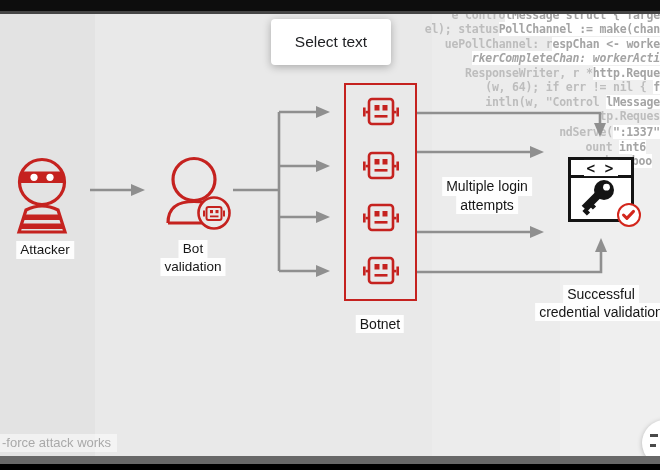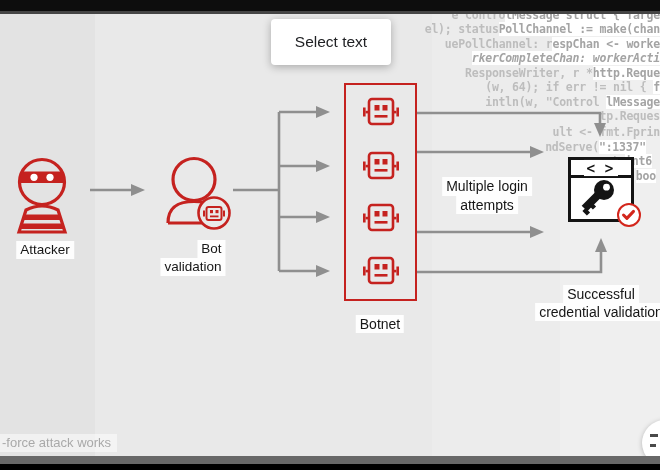--- a/index.html
+++ b/index.html
@@ -43,21 +43,21 @@
 
   
   .connectors{position:absolute;left:0;top:0;z-index:2;pointer-events:none;}
 
   .icon-abs{position:absolute;z-index:3;}
 
   
   .lbl{position:absolute;z-index:4;text-align:center;color:#161616;font-size:13.5px;line-height:18px;}
   .lbl span{background:rgba(255,255,255,.92);padding:0 4px;display:inline-block;}
   .lbl-attacker{left:45px;top:227px;transform:translateX(-50%);}
-  .lbl-coordinator{left:193px;top:226px;transform:translateX(-50%);text-align:right;}
+  .lbl-coordinator{left:193px;top:226px;transform:translateX(-50%);}
   .lbl-botnet{left:380px;top:301px;transform:translateX(-50%);font-size:14px;text-align:center;}
   .lbl-attempts{left:487px;top:163px;transform:translateX(-50%);font-size:14px;line-height:18.5px;white-space:nowrap;}
   .lbl-success{left:601px;top:271px;transform:translateX(-50%);font-size:14px;line-height:18px;white-space:nowrap;}
 
   
   .botnet-box{position:absolute;left:344px;top:69px;width:69px;height:214px;
               border:2.6px solid #c5221f;z-index:2;}
   .robot{position:absolute;left:361px;z-index:3;}
 
   
@@ -91,21 +91,20 @@
 
     <div class="code-layer">
       <div class="code-line"><span>e Contro</span><span class="chl">lMessage struct { Targe</span><span></span></div>
       <div class="code-line"><span>el); status</span><span class="chl">PollChannel := make(chan</span><span></span></div>
       <div class="code-line"><span>uePollChannel: r</span><span class="chl">espChan &lt;- worke</span><span></span></div>
       <div class="code-line"><span></span><span class="chl">rkerCompleteChan: workerActi</span><span></span></div>
       <div class="code-line"><span>ResponseWriter, r *</span><span class="chl">http.Reque</span><span></span></div>
       <div class="code-line"><span>(w, 64); if err != nil { </span><span class="chl">f</span><span></span></div>
       <div class="code-line"><span>intln(w, "Control </span><span class="chl">lMessage </span><span></span></div>
       <div class="code-line"><span>tp.Reques</span><span class="chl"></span><span></span></div>
-      <div class="code-line"><span>ult &lt;- fmt.Fprin</span><span class="chl"></span><span></span></div>
       <div class="code-line"><span>ndServe(</span><span class="chl">":1337"</span><span></span></div>
       <div class="code-line"><span>ount </span><span class="chl">int6</span><span></span></div>
       <div class="code-line"><span>chan </span><span class="chl">boo</span><span></span></div>
     </div>
 
     <svg class="connectors" width="660" height="442" viewBox="0 0 660 442">
       <defs>
         <marker id="ah" markerUnits="userSpaceOnUse" markerWidth="14" markerHeight="12" refX="1" refY="6" orient="auto">
           <path d="M0,0 L14,6 L0,12 Z" fill="#8f8f8f"></path>
         </marker>

